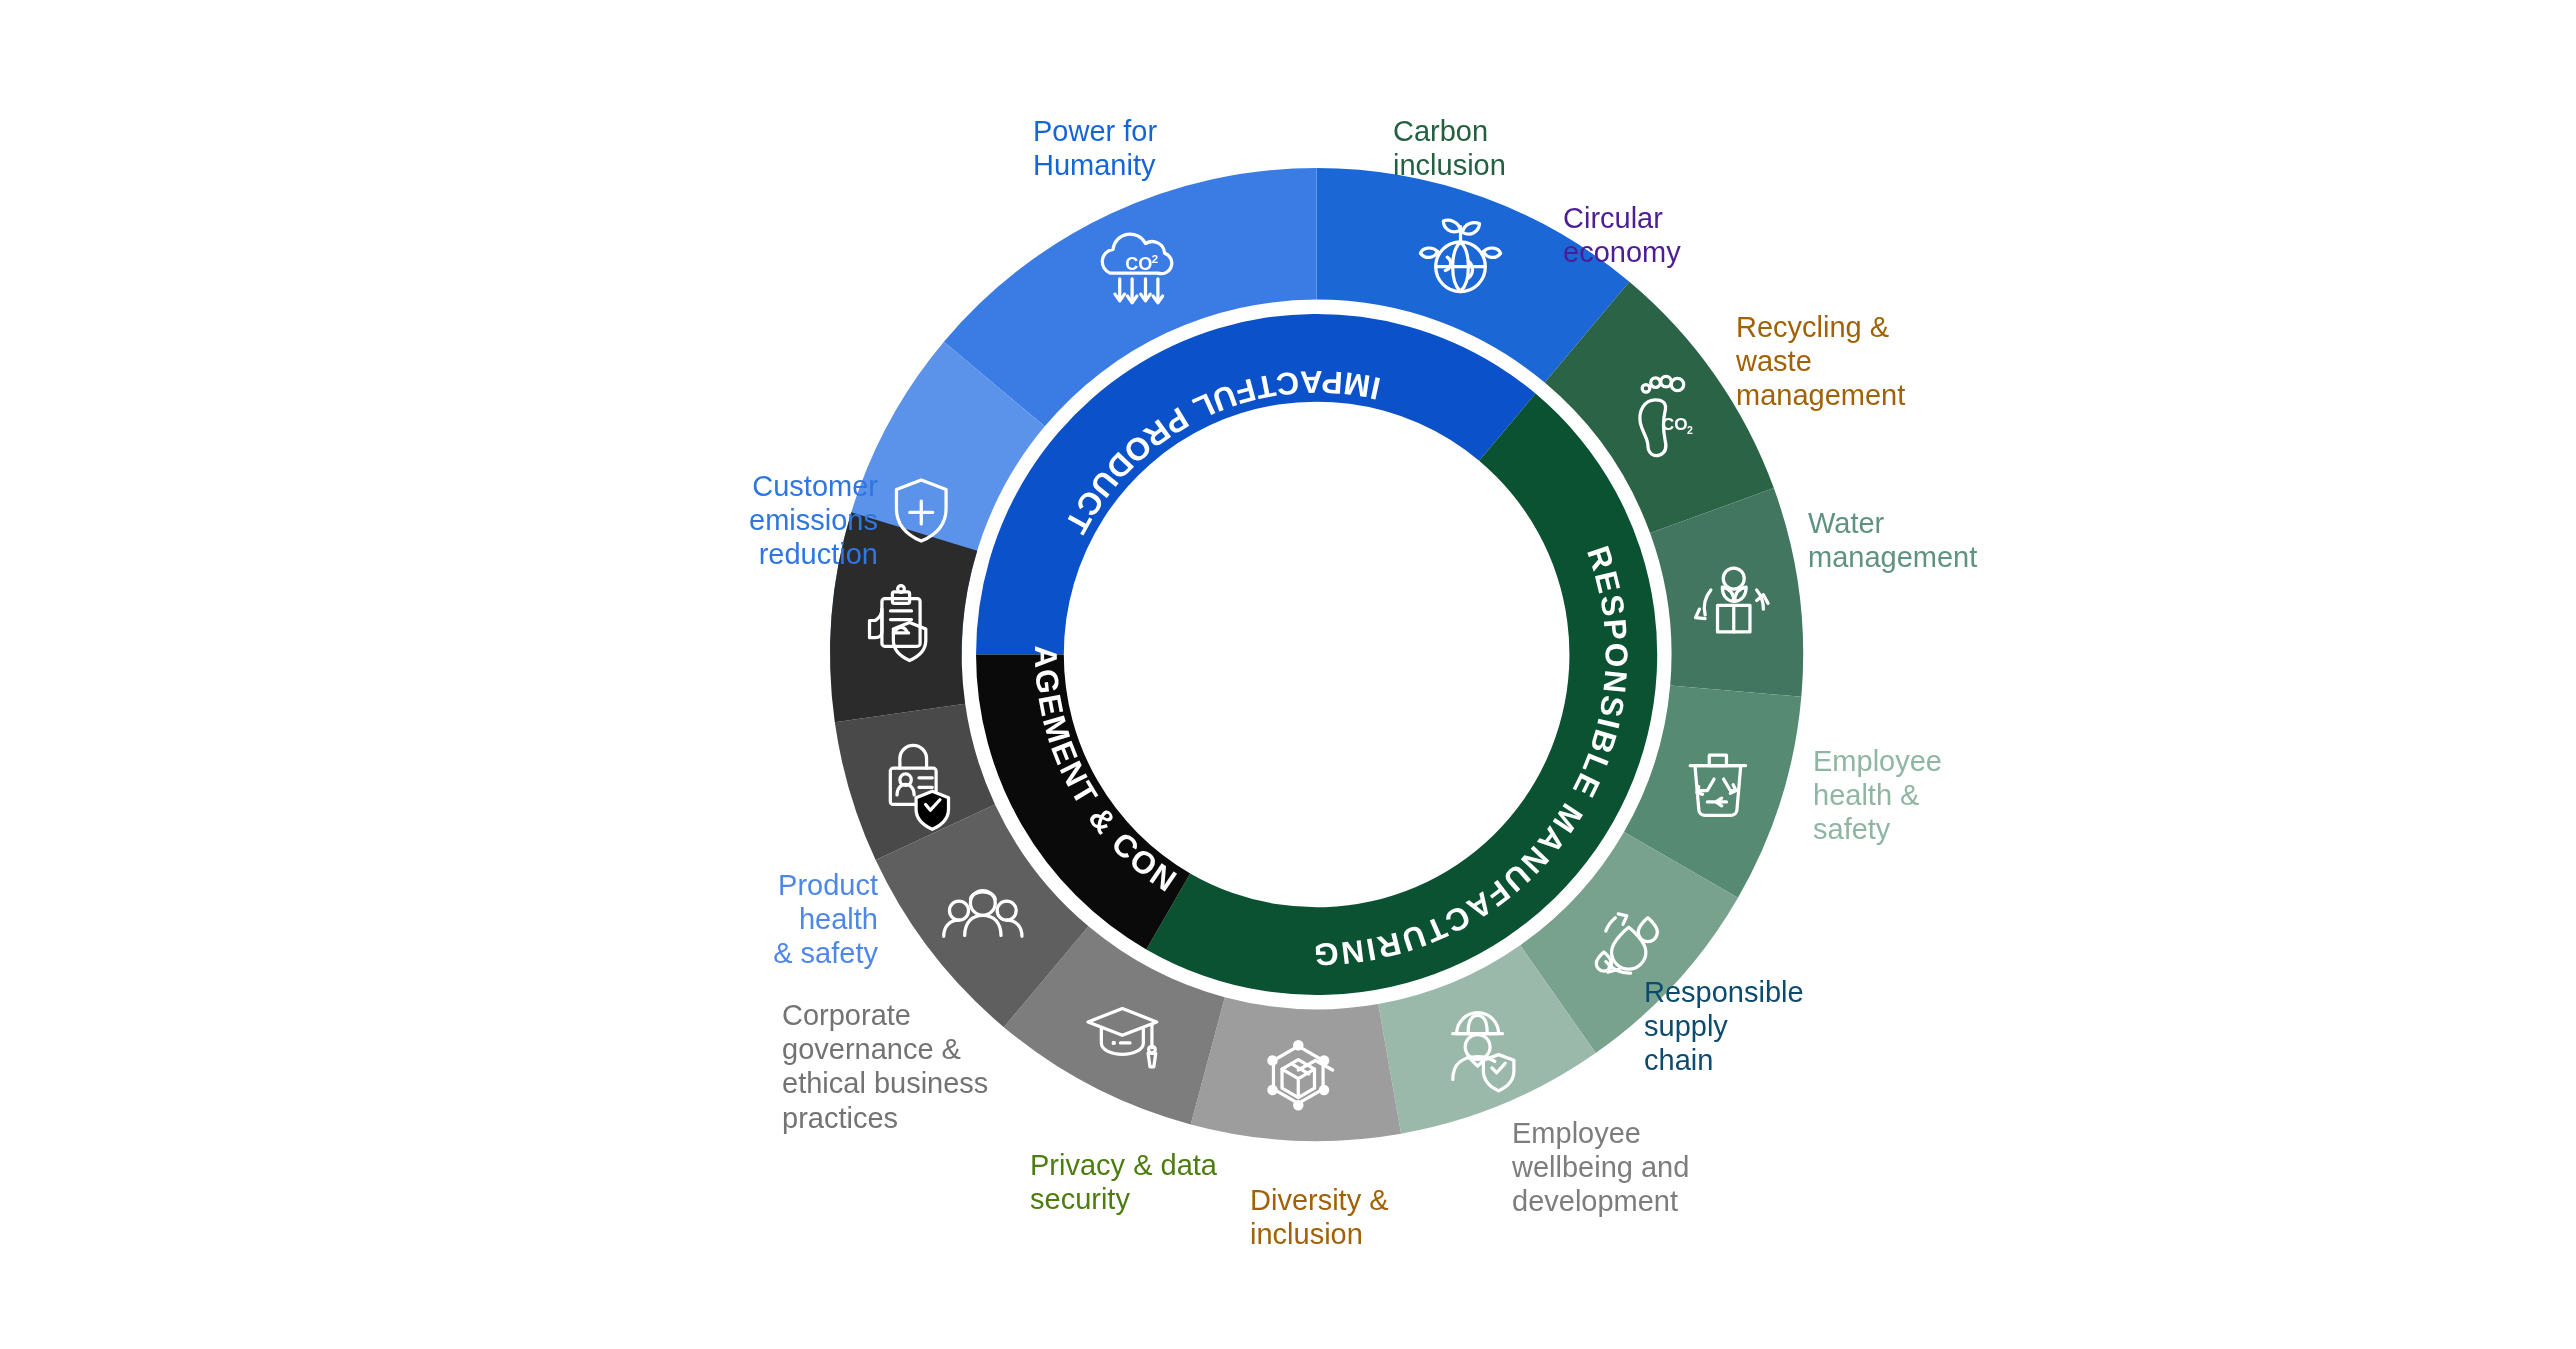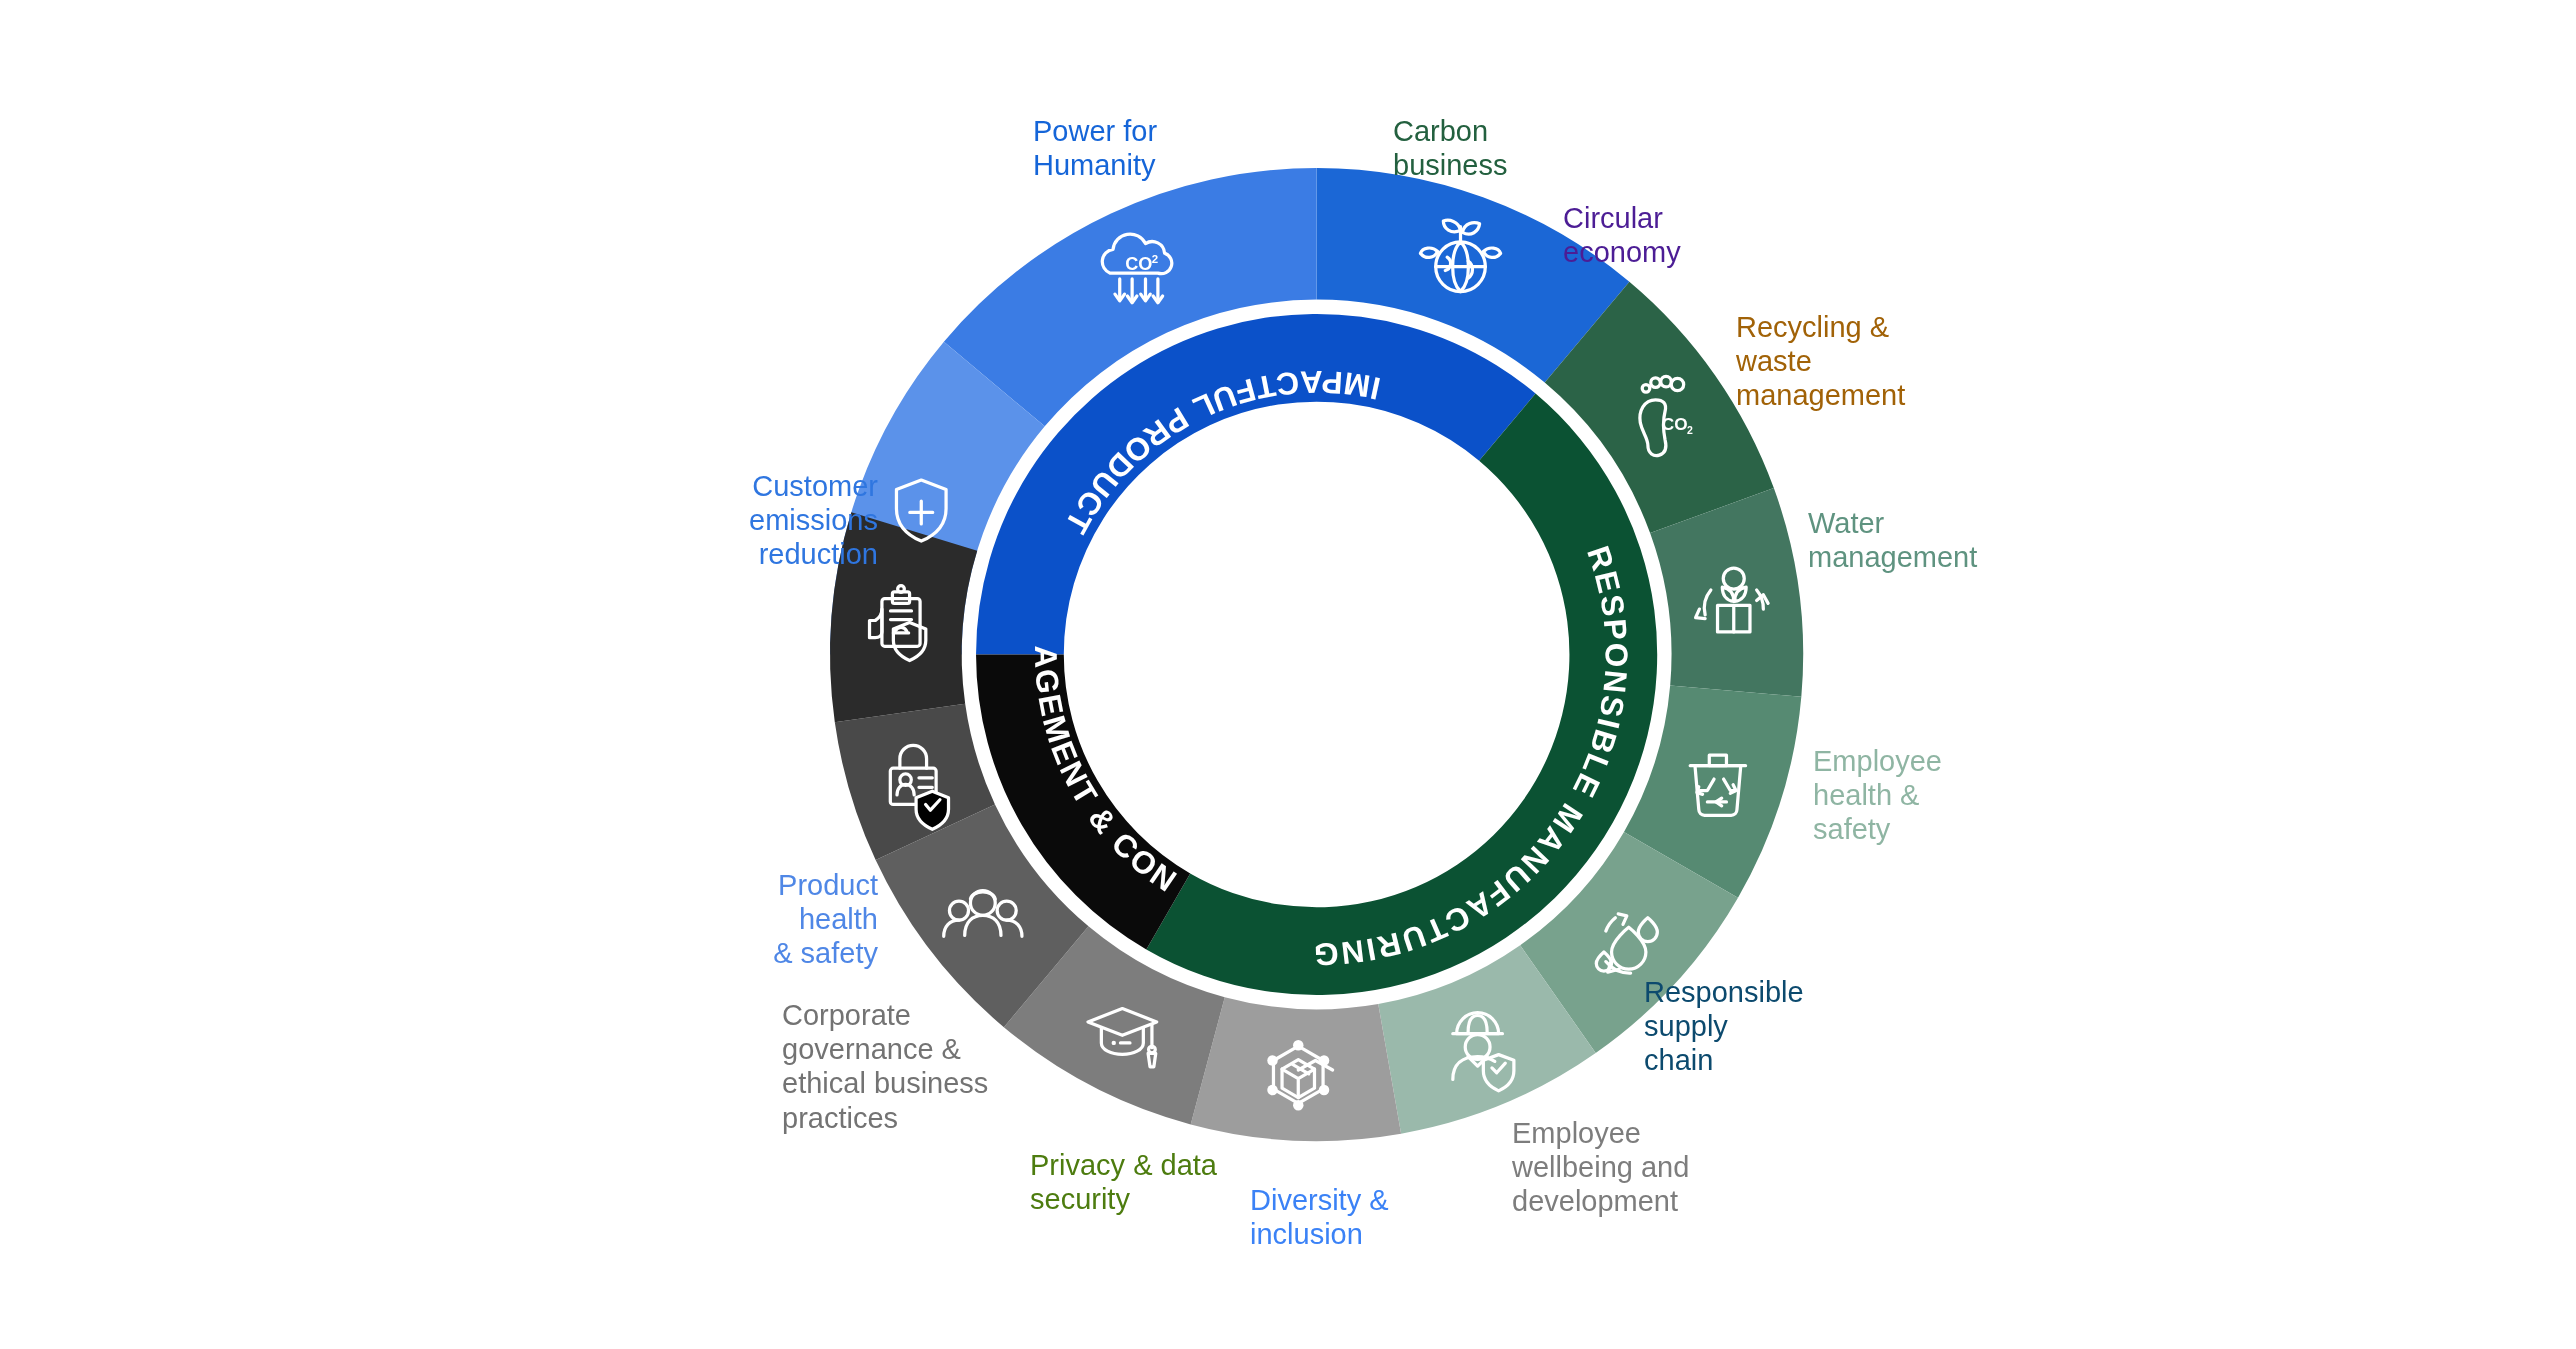--- a/index.html
+++ b/index.html
@@ -184,38 +184,38 @@
   <div id="outer-labels">
       <div class="olabel ol-c" style="left: 1033px; top: 114px; width: 210px; color: rgb(21, 101, 216);">Power for
 Humanity</div>
       <div class="olabel ol-r" style="left: 668px; top: 426px; width: 210px; color: rgb(47, 118, 224);">Customer
 emissions
 reduction</div>
       <div class="olabel ol-r" style="left: 668px; top: 825px; width: 210px; color: rgb(79, 135, 230);">Product
 health
 &amp; safety</div>
       <div class="olabel ol-c" style="left: 1393px; top: 114px; width: 210px; color: rgb(35, 96, 63);">Carbon
-business</div>
+inclusion</div>
       <div class="olabel ol-c" style="left: 1563px; top: 201px; width: 219px; color: #4c1d95;">Circular
 economy</div>
       <div class="olabel ol-c" style="left: 1736px; top: 310px; width: 248px; color: #a16207;">Recycling &amp;
 waste
 management</div>
       <div class="olabel ol-c" style="left: 1808px; top: 506px; width: 258px; color: rgb(95, 147, 128);">Water
 management</div>
       <div class="olabel ol-c" style="left: 1813px; top: 744px; width: 239px; color: rgb(143, 181, 163);">Employee
 health &amp;
 safety</div>
       <div class="olabel ol-c" style="left: 1644px; top: 975px; width: 239px; color: #0c4a6e;">Responsible
 supply
 chain</div>
       <div class="olabel ol-c" style="left: 1512px; top: 1116px; width: 258px; color: rgb(125, 125, 125);">Employee
 wellbeing and
 development</div>
-      <div class="olabel ol-c" style="left: 1250px; top: 1183px; width: 229px; color: #3b82f6;">Diversity &amp;
+      <div class="olabel ol-c" style="left: 1250px; top: 1183px; width: 229px; color: #a16207;">Diversity &amp;
 inclusion</div>
       <div class="olabel ol-c" style="left: 1030px; top: 1148px; width: 239px; color: #4d7c0f;">Privacy &amp; data
 security</div>
       <div class="olabel ol-c" style="left: 782px; top: 998px; width: 277px; color: #737373;">Corporate
 governance &amp;
 ethical business
 practices</div>
     </div>
 
 </div>

